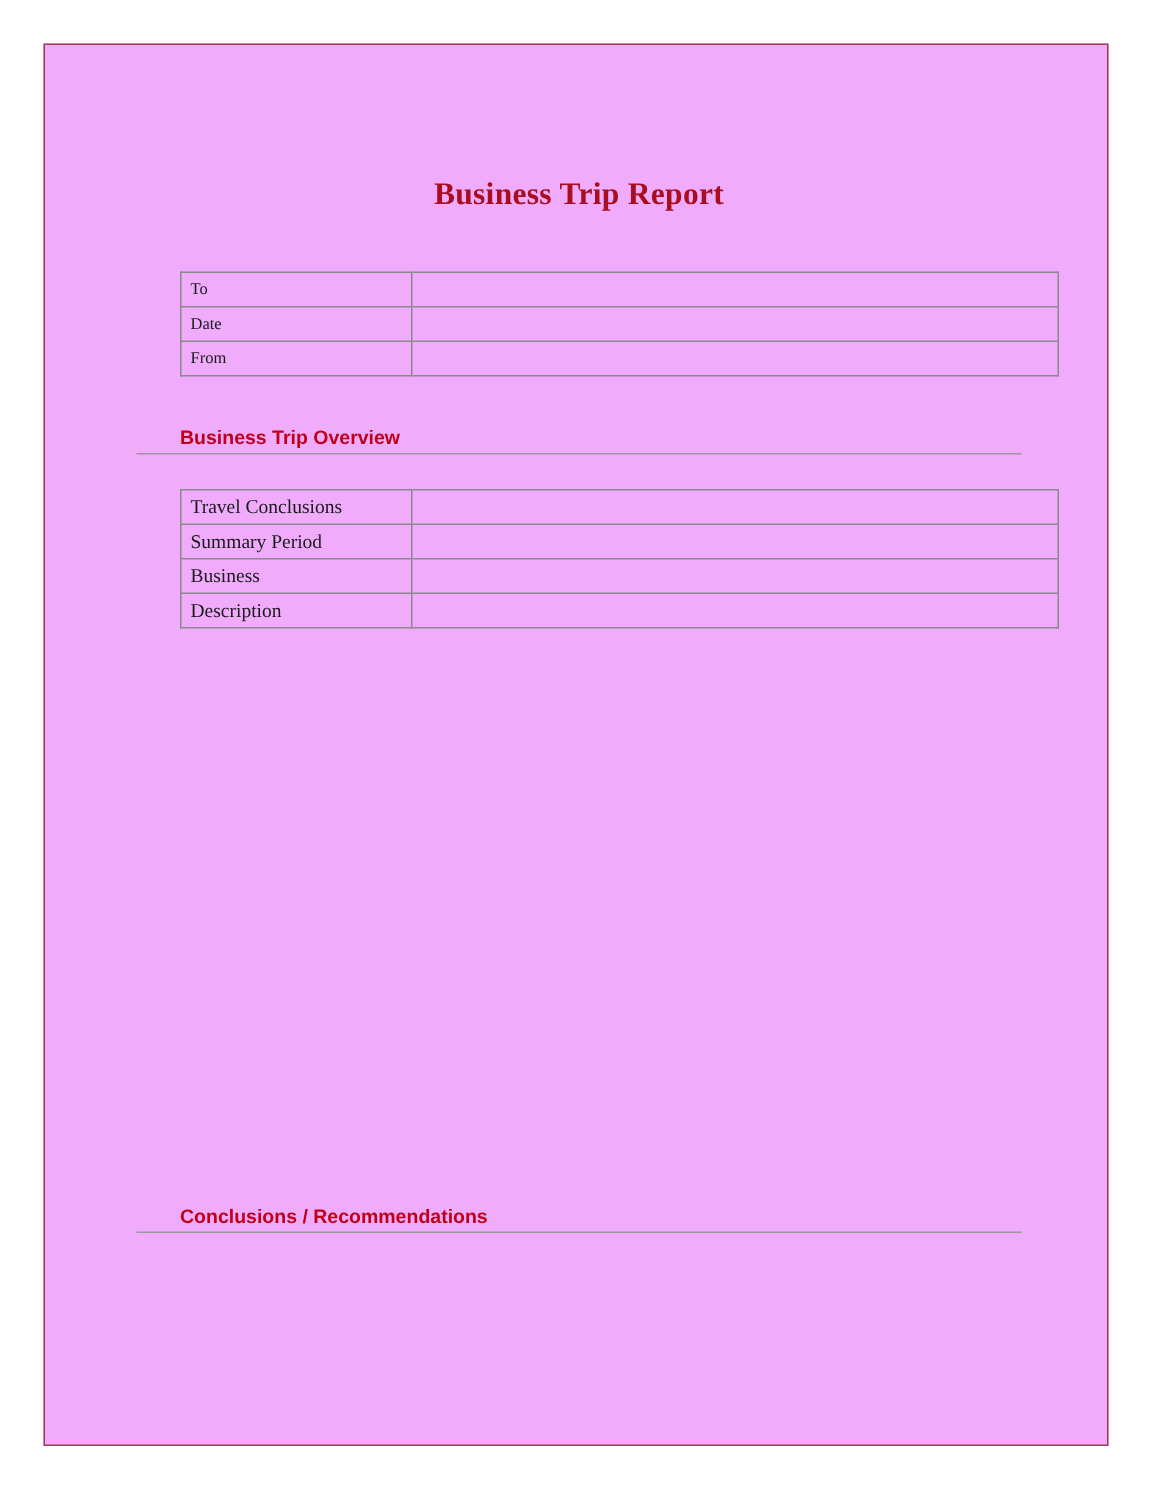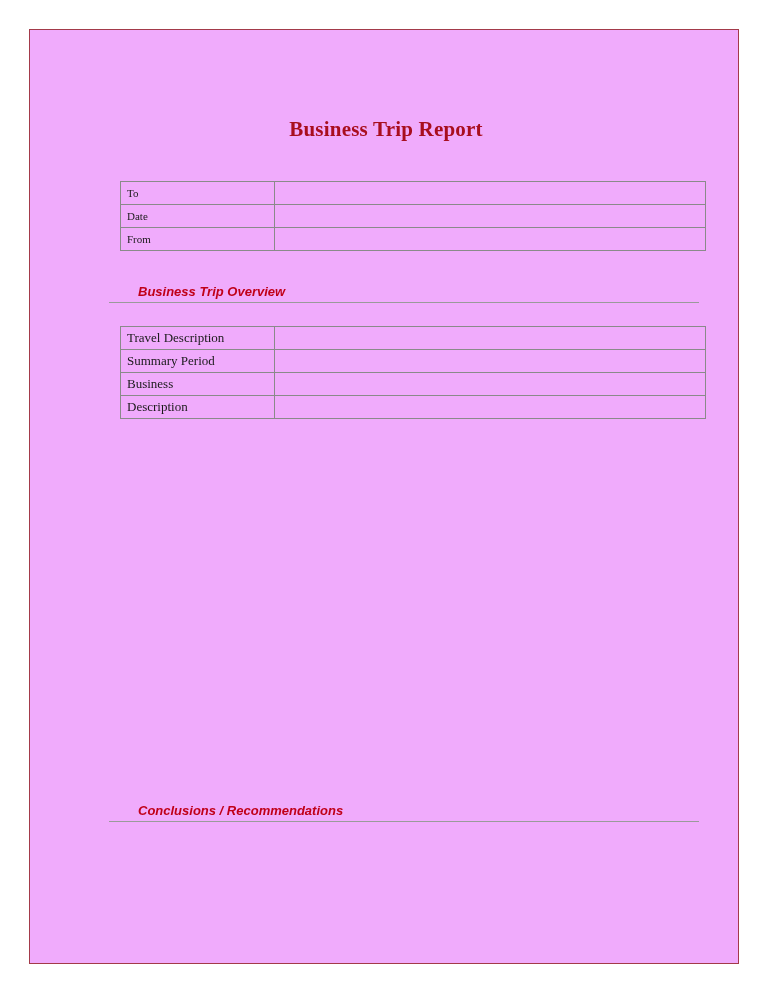--- a/index.html
+++ b/index.html
@@ -64,26 +64,25 @@
     width: 141px;
   }
   .info-table td.value-cell {
     width: 418px;
   }
 
   .section-heading {
     color: #c00018;
     font-size: 13px;
     font-weight: bold;
-    margin: 18px;
+    margin: 0;
     padding: 0 0 3px 29px;
     border-bottom: 1px solid #9a9a9a;
     width: 561px;
     box-sizing: content-box;
-    font-style: italic;
   }
   .heading-wrap {
     margin-left: 0;
   }
 
   .sp-overview { margin-top: 33px; }
   .sp-summary  { margin-top: 35px; }
   .sp-concl    { margin-top: 188px; }
 
   .overview-table {
@@ -137,21 +136,21 @@
       </tbody>
     </table>
 
     <div class="heading-wrap sp-overview">
       <div class="section-heading">Business Trip Overview</div>
     </div>
 
     <table class="overview-table">
       <tbody>
         <tr>
-          <td class="label-cell">Travel Description</td>
+          <td class="label-cell">Travel Conclusions</td>
           <td class="value-cell"></td>
         </tr>
         <tr>
           <td class="label-cell">Summary Period</td>
           <td class="value-cell"></td>
         </tr>
         <tr>
           <td class="label-cell">Business</td>
           <td class="value-cell"></td>
         </tr>

